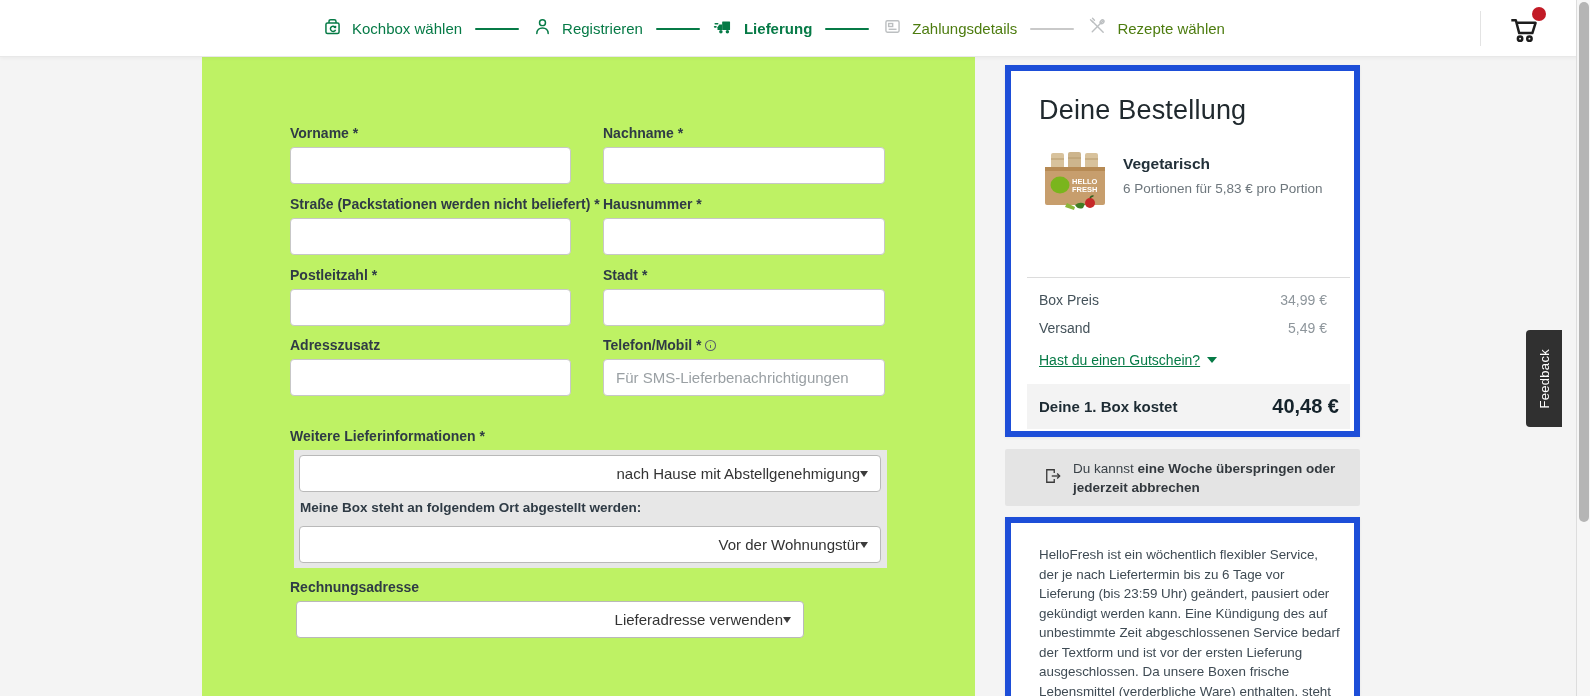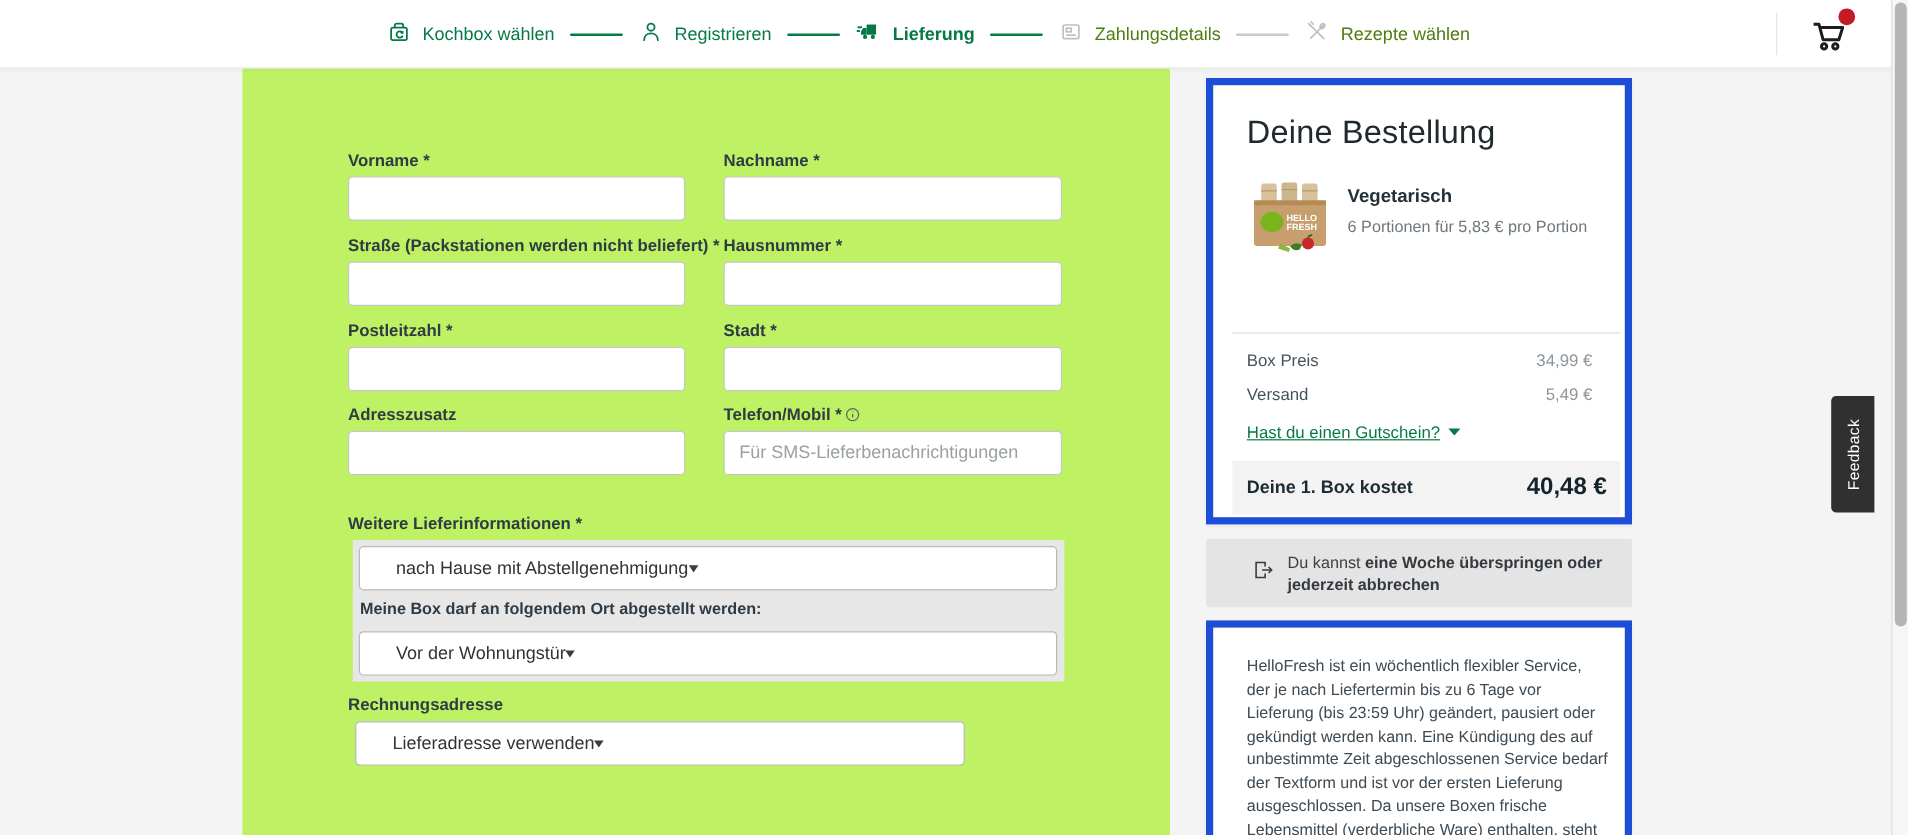--- a/index.html
+++ b/index.html
@@ -52,22 +52,22 @@
     border:1px solid #c7c7c7; border-radius:4px;
     font-family:"Liberation Sans", sans-serif;
     font-size:15px; color:#333; padding:0 12px; outline:none;
   }
   .text-input::placeholder { color:#9aa0a4; }
 
   .gray-panel { position:absolute; background:#e7e7e7; }
   .dropdown {
     position:absolute; height:37px; background:#fff;
     border:1px solid #b9b9b9; border-radius:4px;
-    display:flex; align-items:center; justify-content:flex-start;
-    padding:0 30px; font-size:15px; color:#333; cursor:pointer;
+    display:flex; align-items:center; justify-content:flex-end;
+    padding:0 12px; font-size:15px; color:#333; cursor:pointer;
   }
   .caret {
     width:0; height:0;
     border-left:4.5px solid transparent;
     border-right:4.5px solid transparent;
     border-top:6px solid #3c3c3c;
   }
   .inner-label { position:absolute; font-size:13.5px; font-weight:600; color:#2f3b45; }
 
   .info-icon { display:inline-block; vertical-align:-2px; margin-left:2px; }
@@ -249,21 +249,21 @@
   </span>
   <input class="text-input" style="left: 401px; top: 302px; width: 282px;" placeholder="Für SMS-Lieferbenachrichtigungen">
 
   <span class="field-label" style="left:88px; top:371px;">Weitere Lieferinformationen *</span>
 
   <div class="gray-panel" style="left:92px; top:393px; width:593px; height:118px;">
     <div class="dropdown" style="left:5px; top:5px; width:582px;">
       <span>nach Hause mit Abstellgenehmigung</span>
       <span class="caret"></span>
     </div>
-    <span class="inner-label" style="left:6px; top:50px;">Meine Box darf an folgendem Ort abgestellt werden:</span>
+    <span class="inner-label" style="left:6px; top:50px;">Meine Box steht an folgendem Ort abgestellt werden:</span>
     <div class="dropdown" style="left:5px; top:76px; width:582px;">
       <span>Vor der Wohnungstür</span>
       <span class="caret"></span>
     </div>
   </div>
 
   <span class="field-label" style="left:88px; top:522px;">Rechnungsadresse</span>
   <div class="dropdown" style="left:94px; top:544px; width:508px;">
     <span>Lieferadresse verwenden</span>
     <span class="caret"></span>

